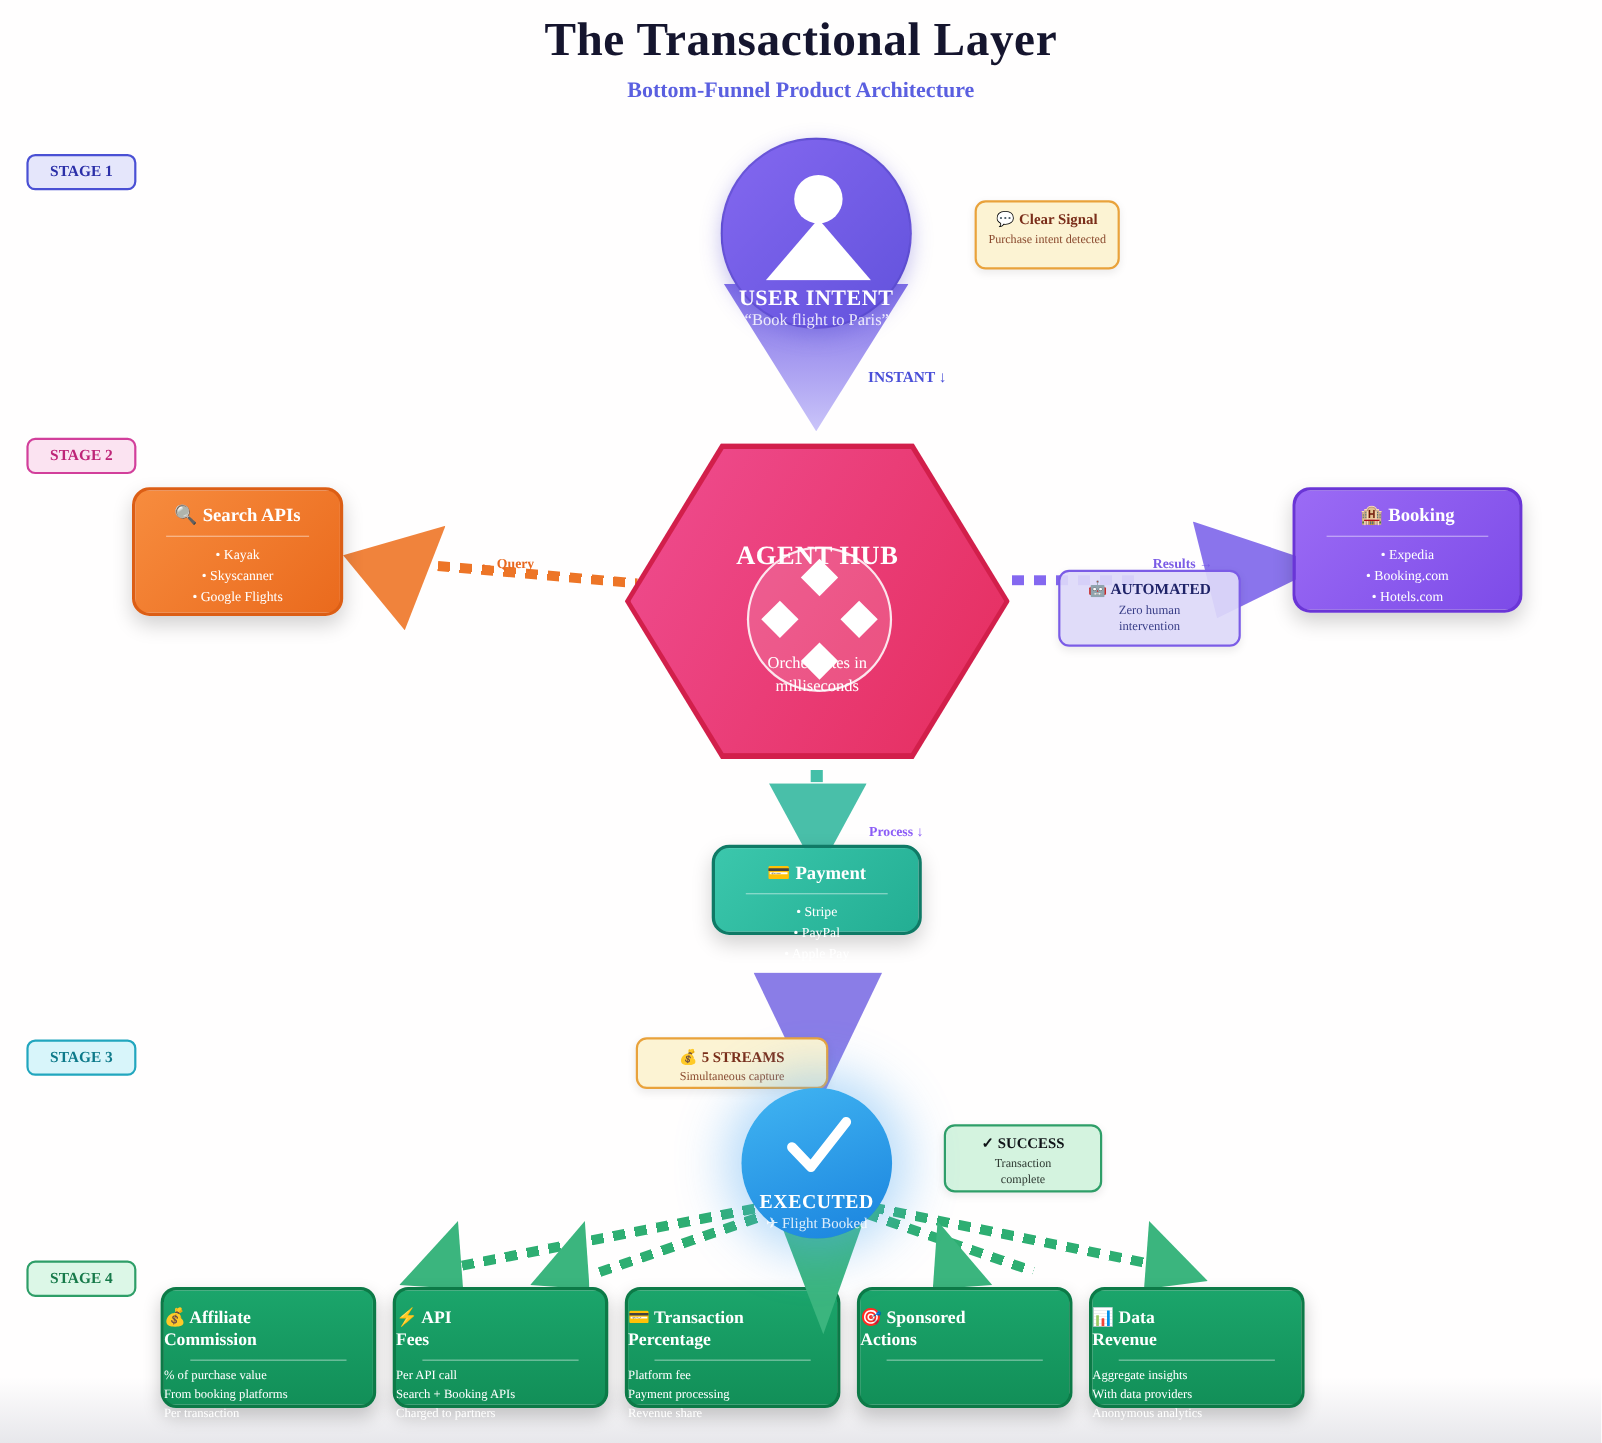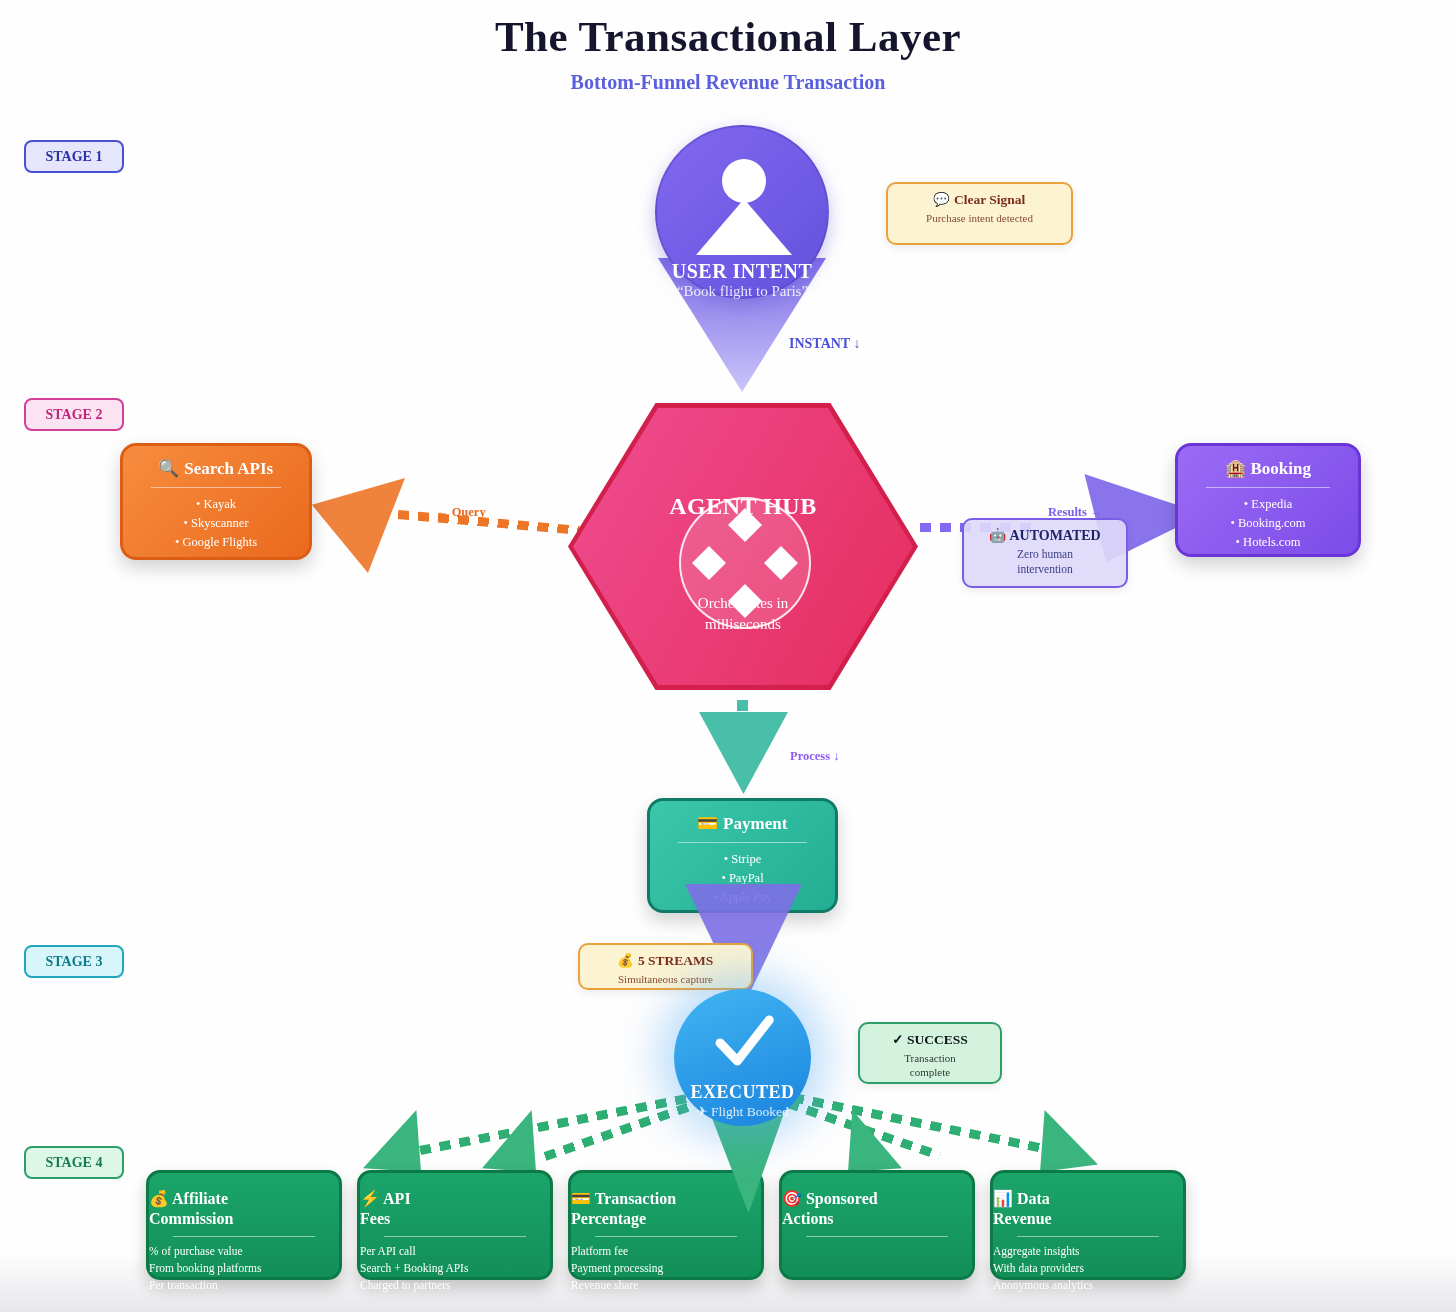--- a/index.html
+++ b/index.html
@@ -100,36 +100,36 @@
   .rev-card .card-head{font-size:16px;font-weight:bold;line-height:20px;}
   .rev-card .card-divider{height:1px;background:rgba(255,255,255,.5);margin:7px 24px 6px;}
   .rev-card .card-item{font-size:11.5px;line-height:17px;}
 </style>
 </head>
 <body>
 
 <div class="stage-canvas">
 
   <div class="main-title">The Transactional Layer</div>
-  <div class="sub-title">Bottom-Funnel Revenue Transaction</div>
+  <div class="sub-title">Bottom-Funnel Product Architecture</div>
 
   <div class="chip chip-1" style="top:140px">STAGE 1</div>
   <div class="chip chip-2" style="top:398px">STAGE 2</div>
   <div class="chip chip-3" style="top:945px">STAGE 3</div>
   <div class="chip chip-4" style="top:1146px">STAGE 4</div>
 
   <div class="pin-tri"></div>
   <div class="user-circle">
     <div class="user-head"></div>
     <div class="user-body"></div>
     <div class="user-label">USER INTENT</div>
   </div>
   <div class="user-quote">“Book flight to Paris”</div>
 
-  <div class="callout co-yellow" style="left:886px;top:182px;width:187px;height:63px">
+  <div class="callout co-yellow" style="left:886px;top:182px;width:132px;height:63px">
     <div class="co-title"><span>💬</span> <span>Clear Signal</span></div>
     <div class="co-body" style="width:110px;margin-left:auto;margin-right:auto">Purchase intent detected</div>
   </div>
 
   <div class="flow-label" style="left:789px;top:336px;font-size:14px;color:#4A4FD8">INSTANT ↓</div>
 
   <div class="dash-line" style="left:398px;top:510px;width:182px;--c:#ED7527;transform:rotate(5deg)"></div>
   <div class="tri" style="left:310px;top:477px;width:95px;height:96px;background:#F0833C;clip-path:polygon(100% 1%,2% 29%,61% 100%)"></div>
   <div class="flow-label" style="left:436px;top:505px;font-size:12.5px;color:#E8681F">← Query</div>
 
@@ -152,40 +152,40 @@
       <div class="hub-diamond" style="left:52px;top:90px"></div>
     </div>
     <div class="hex-title">AGENT HUB</div>
     <div class="hex-sub">Orchestrates in milliseconds</div>
   </div>
 
   <div class="dash-line" style="left:920px;top:523px;width:115px;--c:#8468F0"></div>
   <div class="tri" style="left:1082px;top:462px;width:122px;height:100px;background:#8A74EC;clip-path:polygon(2% 12%,100% 52%,20% 100%)"></div>
   <div class="flow-label" style="left:1048px;top:505px;font-size:12.5px;color:#7B5CE6;z-index:2">Results →</div>
 
-  <div class="svc-card svc-purple" style="left:1175px;top:443px;width:186px;height:114px">
+  <div class="svc-card svc-purple" style="left:1175px;top:443px;width:209px;height:114px">
     <div class="card-head"><span>🏨</span> <span>Booking</span></div>
     <div class="card-divider"></div>
     <div>
         <div class="card-item">Expedia</div>
         <div class="card-item">Booking.com</div>
         <div class="card-item">Hotels.com</div>
       </div>
   </div>
 
   <div class="callout co-lav" style="left:962px;top:518px;width:166px;height:70px">
     <div class="co-title"><span>🤖</span> <span>AUTOMATED</span></div>
     <div class="co-body" style="width:100px;margin-left:auto;margin-right:auto">Zero human intervention</div>
   </div>
 
   <div style="position:absolute;left:737px;top:700px;width:11px;height:11px;background:#45BFA8;z-index:1"></div>
   <div class="tri" style="left:699px;top:712px;width:89px;height:82px;background:#49BFA9;clip-path:polygon(0 0,100% 0,50% 100%)"></div>
   <div class="flow-label" style="left:790px;top:749px;font-size:12.5px;color:#8b5cf6">Process ↓</div>
 
-  <div class="svc-card svc-teal" style="left:647px;top:798px;width:191px;height:115px">
+  <div class="svc-card svc-teal" style="left:647px;top:768px;width:191px;height:82px">
     <div class="card-head"><span>💳</span> <span>Payment</span></div>
     <div class="card-divider"></div>
     <div>
         <div class="card-item">Stripe</div>
         <div class="card-item">PayPal</div>
         <div class="card-item">Apple Pay</div>
       </div>
   </div>
 
   <div class="tri" style="left:685px;top:884px;width:117px;height:122px;background:rgba(125,111,228,.9);clip-path:polygon(0 0,100% 0,50% 100%);z-index:3"></div>

